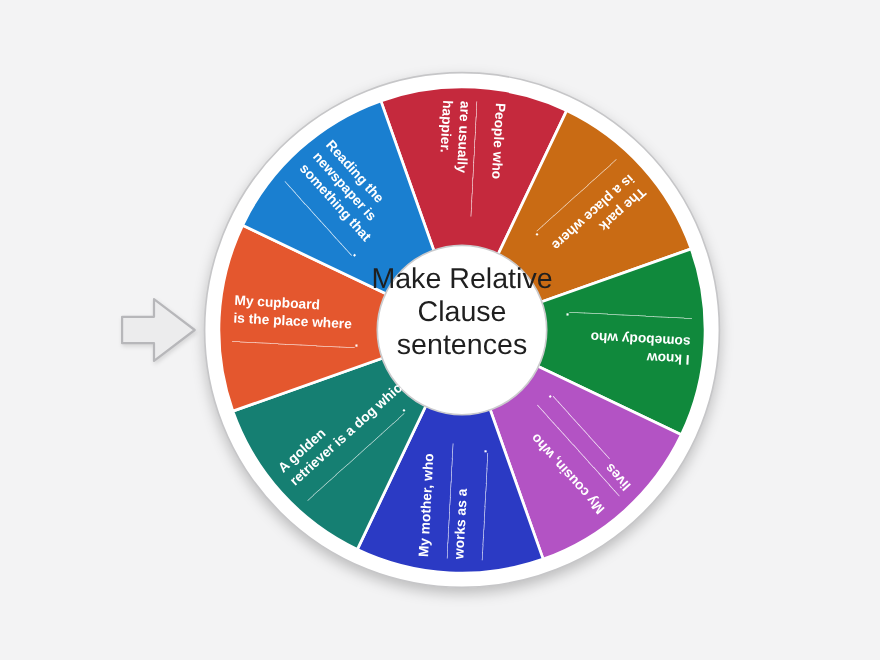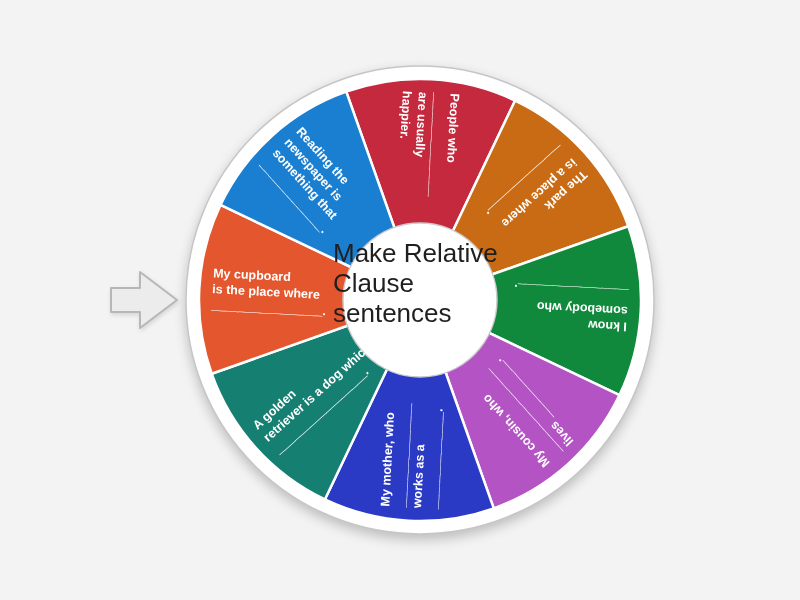--- a/index.html
+++ b/index.html
@@ -14,21 +14,21 @@
   .spoke{position:absolute;left:420px;top:300px;width:0;height:0;transform-origin:0 0;}
   .seg-label{
     position:absolute;left:78px;top:0;width:130px;
     transform:translateY(-50%) rotate(180deg);
     color:#ffffff;font-size:12.5px;font-weight:700;line-height:16px;
     text-align:left;
   }
   .seg-line{white-space:nowrap;}
   .center-title{
     position:absolute;left:333px;top:238px;width:174px;height:124px;
-    font-size:26px;line-height:30px;font-weight:400;
+    text-align:center;font-size:26px;line-height:30px;font-weight:400;
     color:#1f1f1f;
   }
   #pointer-svg{position:absolute;left:109px;top:269px;
     filter:drop-shadow(1px 2px 2px rgba(0,0,0,0.12));}
   #pointer-svg polygon{fill:#ececed;stroke:#b7b7ba;stroke-width:2;stroke-linejoin:round;}
 </style>
 </head>
 <body>
 
 <div class="stage">

